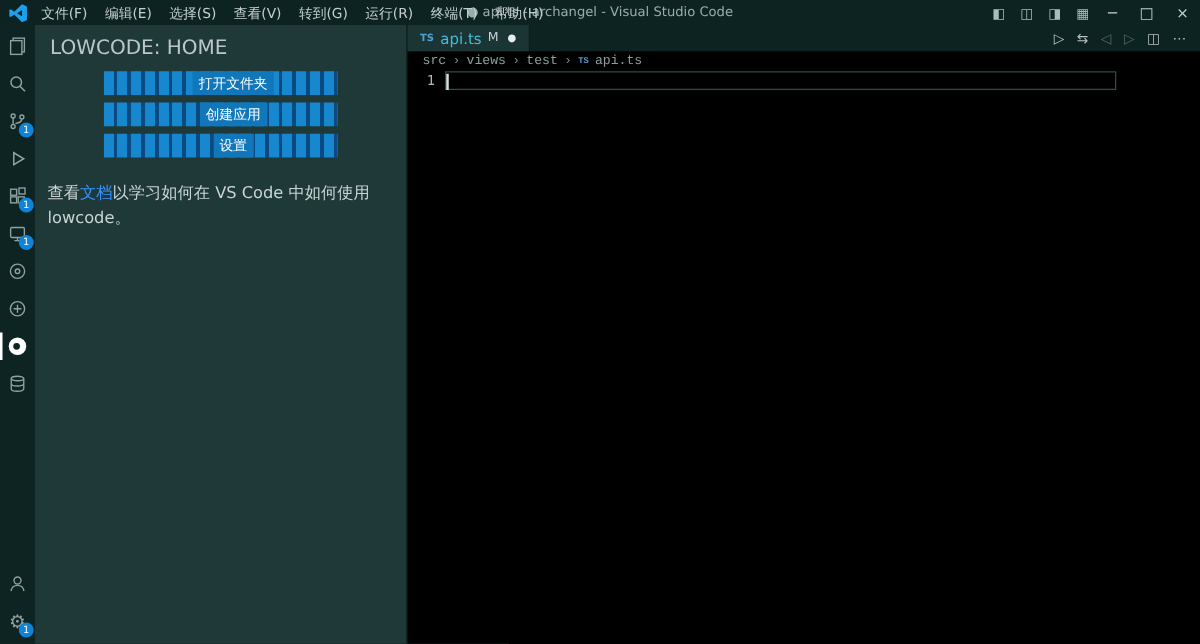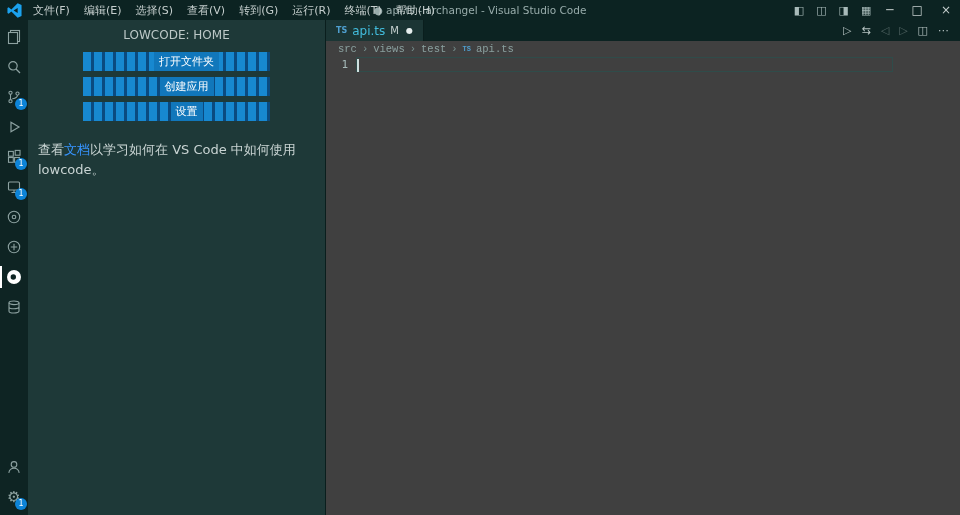--- a/index.html
+++ b/index.html
@@ -51,33 +51,33 @@
     line-height:12px; text-align:center; padding:0 2px;
   }
   .ab-bottom { margin-top:auto; margin-bottom:3px; display:flex; flex-direction:column; align-items:center; }
   .gear-glyph { font-size:15px; line-height:1; }
 
   
   .sidebar {
     flex:0 0 298px; width:298px; background:#1e3938;
     border-right:1px solid #0a1e1d; overflow:hidden;
   }
-  .sidebar-title { font-size:12px; color:#bcc8c7; padding:8px 12px 10px; white-space:nowrap;text-align:center; }
+  .sidebar-title { font-size:16px; color:#bcc8c7; padding:8px 12px 10px; white-space:nowrap; }
   .sc-btn {
     display:block; width:187px; height:19px; margin:0 auto 6px;
     border:none; position:relative; text-align:center;
     background:repeating-linear-gradient(90deg,#1788d0 0 8px,#0a4a80 8px 11px);
     color:#fff; font-size:11px; font-family:inherit; line-height:19px; cursor:pointer;padding-left:20px;
   }
   .sc-btn span { background:#1177bb; padding:0 5px; display:inline-block; height:19px; }
   .help { font-size:13px; color:#c9d4d3; margin:19px 10px 0; line-height:1.5; }
   .help a { color:#3794ff; text-decoration:none; cursor:pointer; }
 
   
-  .editor { flex:1; min-width:0; display:flex; flex-direction:column; background:#404040; }
+  .editor { flex:1; min-width:0; display:flex; flex-direction:column; background:#000000; }
   .tabbar { flex:0 0 21px; height:21px; background:#0c2322; display:flex; align-items:stretch; }
   .tab {
     display:flex; align-items:center; gap:5px; padding:0 10px;
     background:#1b3534; border-right:1px solid #0a1e1d; font-size:12px;
   }
   .tab-icon { font-size:8px; font-weight:bold; color:#4f9fcf; }
   .tab-label { color:#42bcdc; }
   .tab-git { font-size:10px; color:#c6d1d0; }
   .tab-dot { font-size:8px; color:#e6eeee; margin-left:2px; }
   .editor-actions { margin-left:auto; display:flex; align-items:center; color:#b6c3c2; padding-right:6px; }

